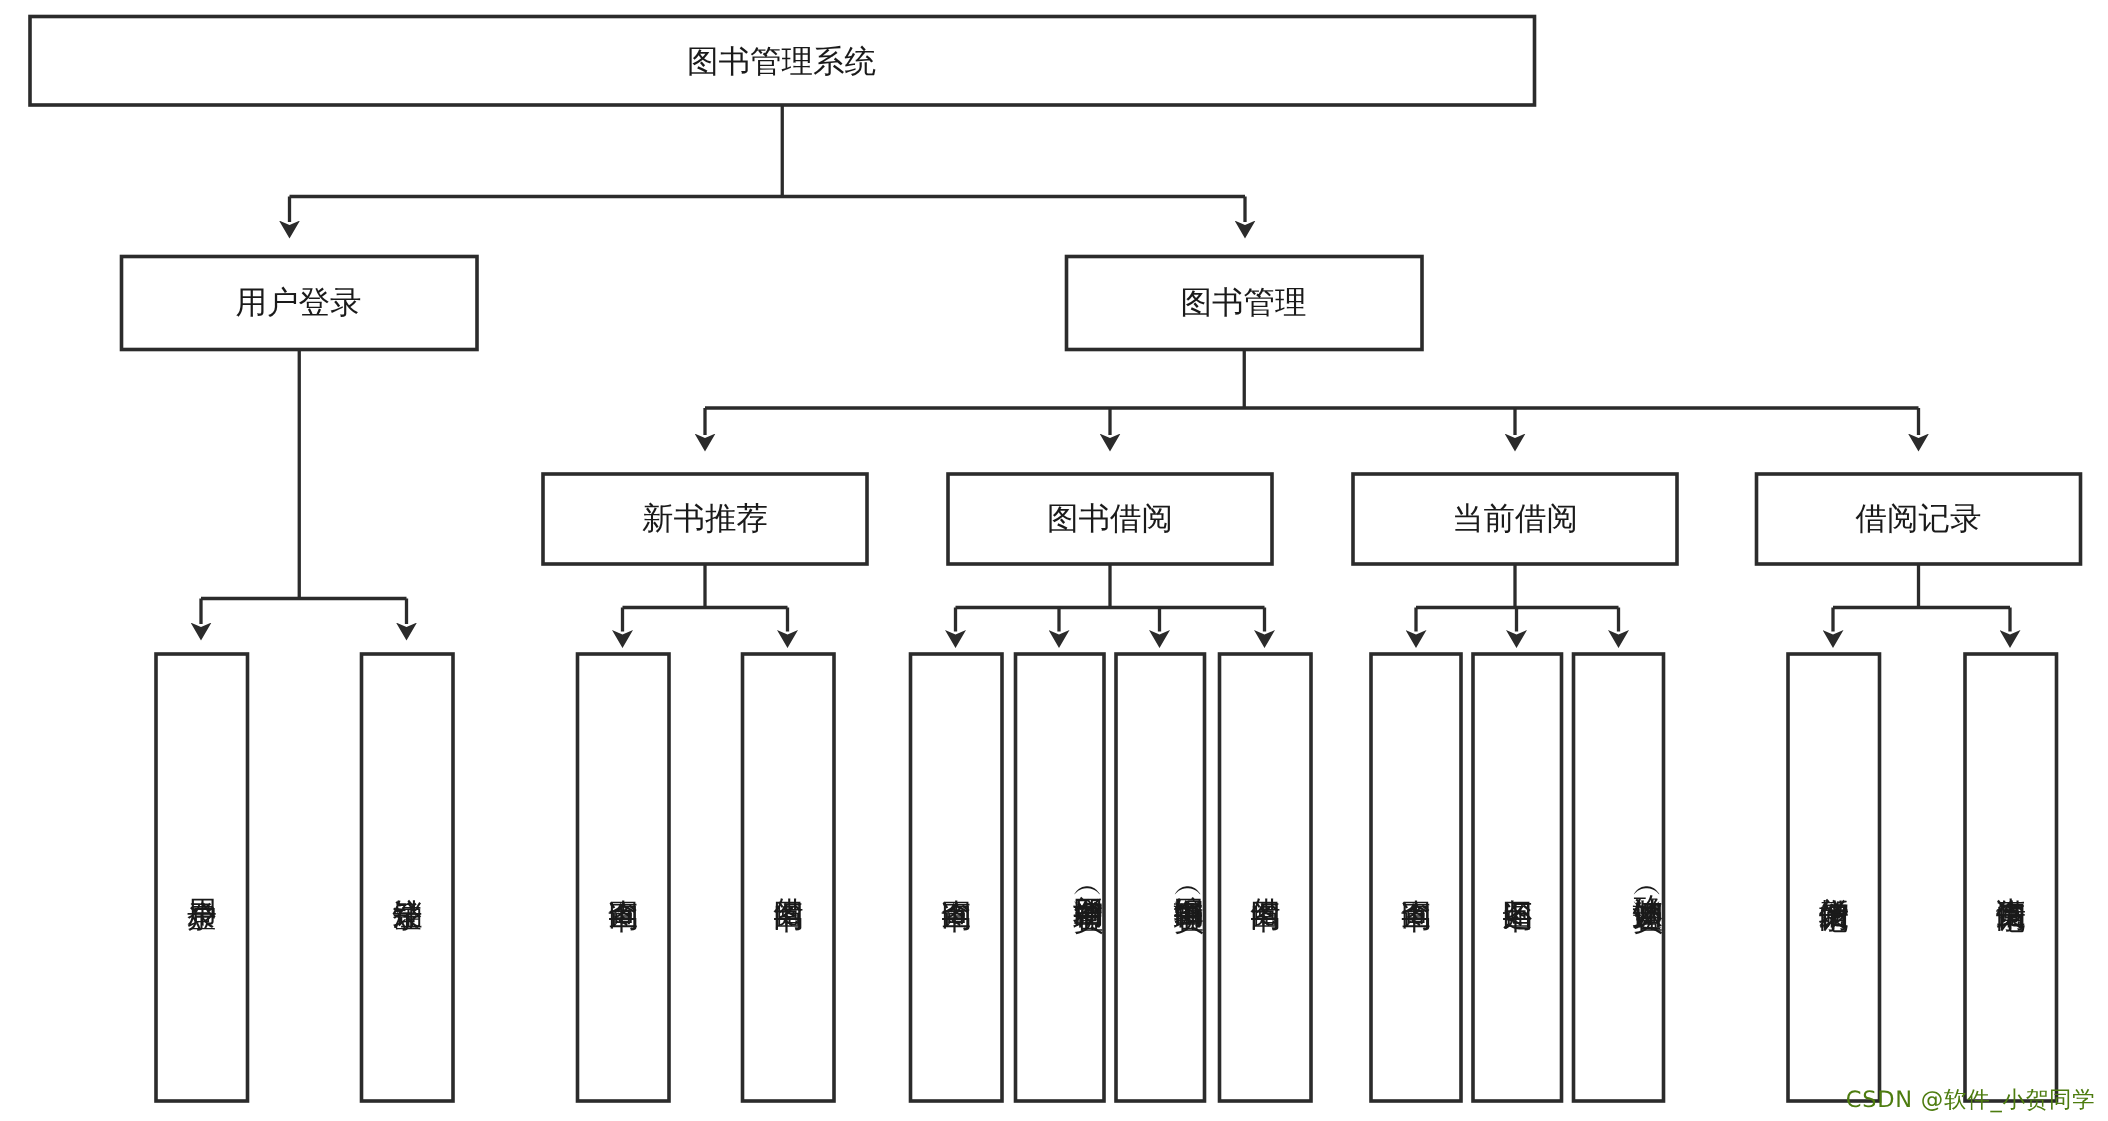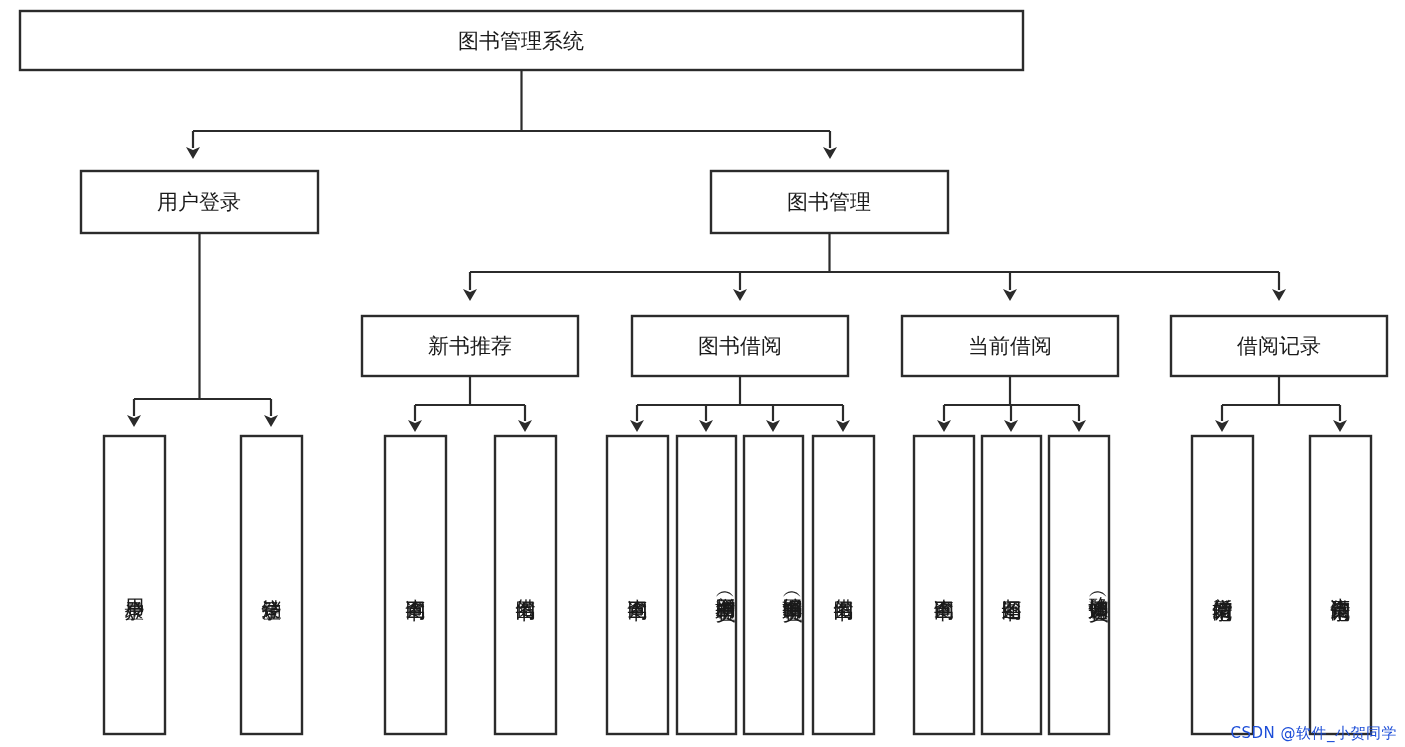--- a/index.html
+++ b/index.html
@@ -61,21 +61,21 @@
     white-space: nowrap;
     text-align: center;
     pointer-events: none;
   }
   #watermark {
     position: absolute;
     right: 8px;
     bottom: 4px;
     font-family: "DejaVu Sans", "Liberation Sans", sans-serif;
     font-size: 15px;
-    color: #1d4ed8;
+    color: #4d7c0f;
     letter-spacing: 0.5px;
     white-space: nowrap;
   }
 </style>
 </head>
 <body>
 
 <div id="diagram-root">
 
   <svg id="flow" viewBox="0 0 1405 747" xmlns="http://www.w3.org/2000/svg">

